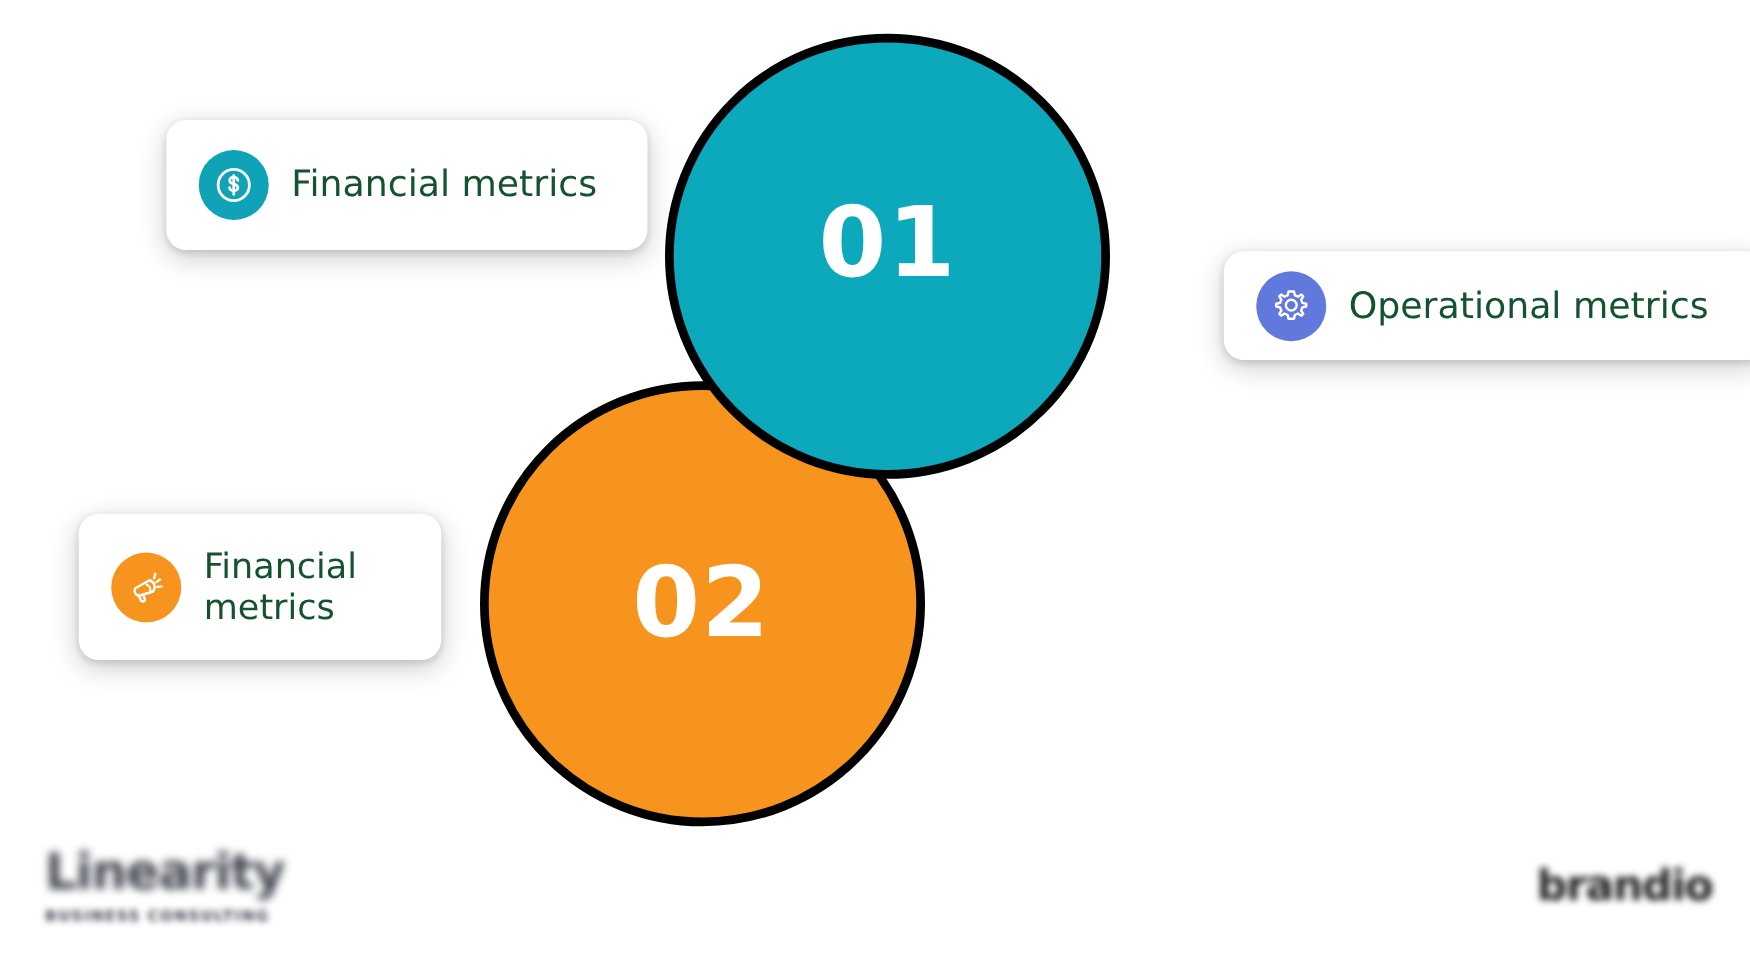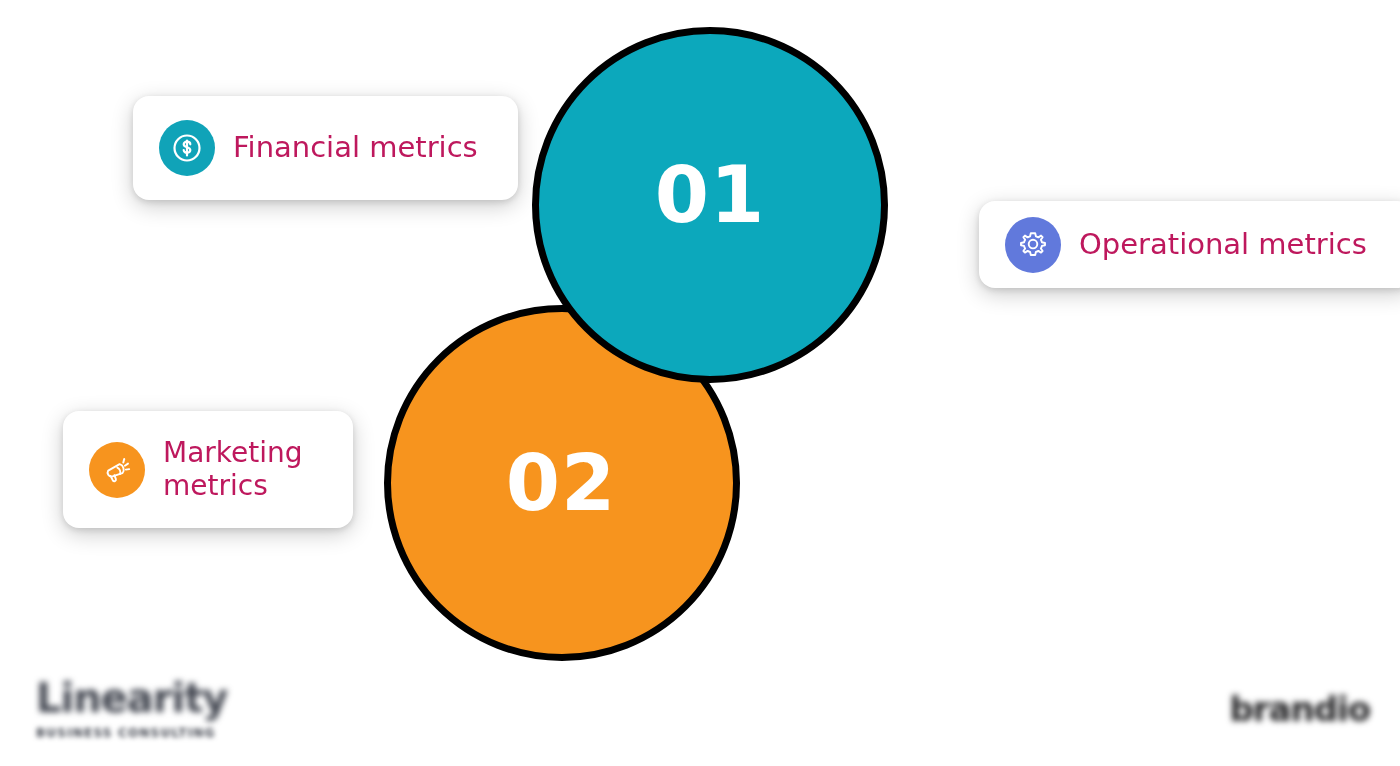--- a/index.html
+++ b/index.html
@@ -75,21 +75,21 @@
     display: flex;
     align-items: center;
     gap: 18px;
     padding: 18px 26px;
     box-shadow: 0 6px 22px rgba(0,0,0,0.20), 0 2px 6px rgba(0,0,0,0.12);
     z-index: 60;
   }
 
   .label-text {
     font-size: 29px;
-    color: #be185d;
+    color: #14532d;
     line-height: 1.15;
     font-family: "DejaVu Sans", "Liberation Sans", sans-serif;
     white-space: pre-line;
   }
 
   .icon-badge {
     flex: 0 0 auto;
     width: 56px; height: 56px;
     border-radius: 50%;
     display: flex;
@@ -203,21 +203,21 @@
         <g stroke="#ffffff" stroke-width="1.9" stroke-linecap="round" stroke-linejoin="round" fill="none">
           <path d="M9.2 18.6 L20.6 12.2 A5.6 5.6 0 0 1 23.4 21.2 L12.8 24.6 A4 4 0 0 1 9.2 18.6 Z"></path>
           <path d="M11.6 23.9 L13.9 28.6 A1.7 1.7 0 0 0 16.9 27.2 L15.4 23.2"></path>
           <path d="M18.3 15.6 A5.3 5.3 0 0 1 21 22.1"></path>
           <path d="M25.9 13.7 L29 11.6"></path>
           <path d="M26.9 17.6 L30.2 17.1"></path>
           <path d="M24.3 10.6 L25.2 7"></path>
         </g>
       </svg>
     </span>
-    <span class="label-text">Marketing
+    <span class="label-text">Financial
 metrics</span>
   </div>
 
   <div class="footer-logo" id="logo-primary">
     <div class="logo-wordmark">Linearity</div>
     <div class="logo-tagline">BUSINESS CONSULTING</div>
   </div>
 
   <div class="footer-logo" id="logo-secondary">
     <div class="logo-secondary-mark">brandio</div>

